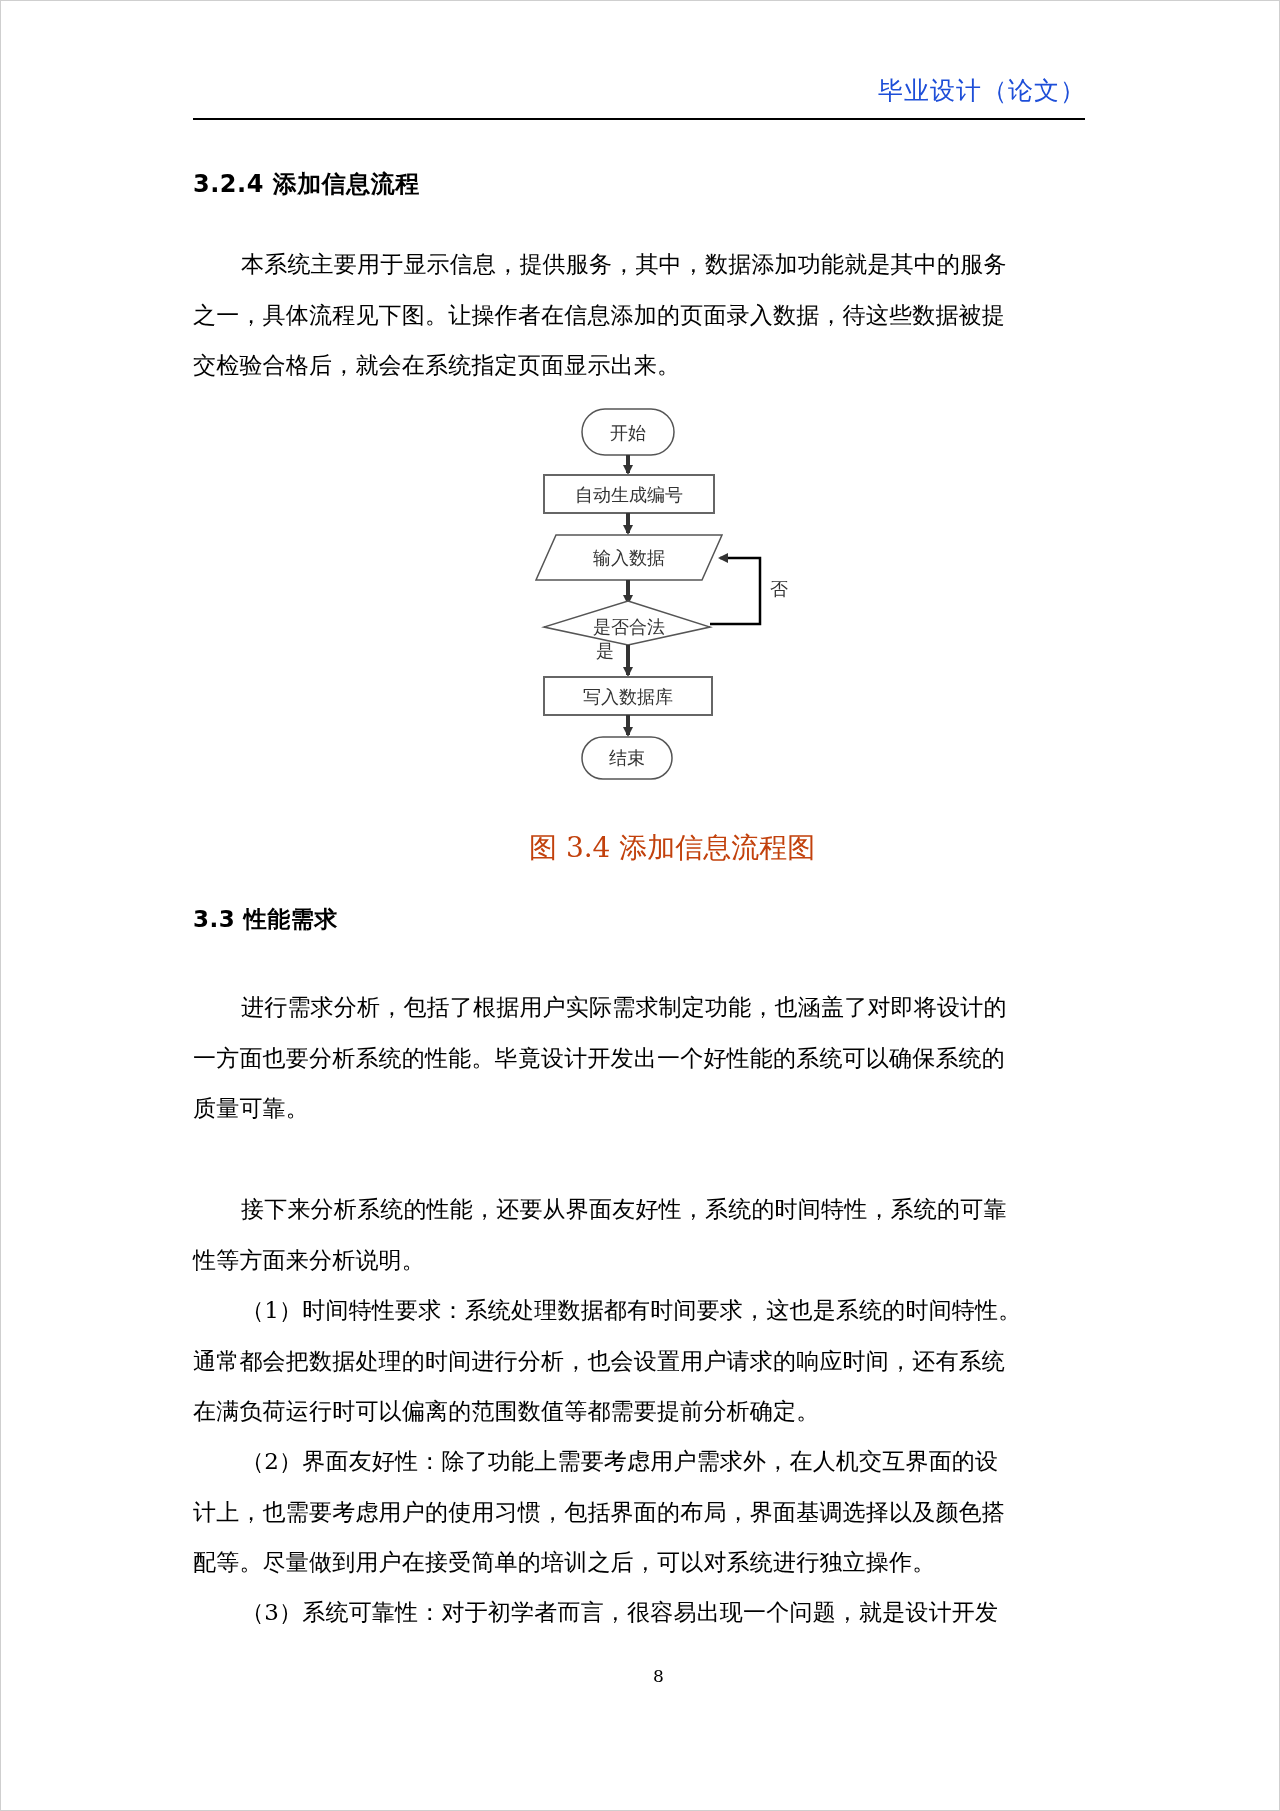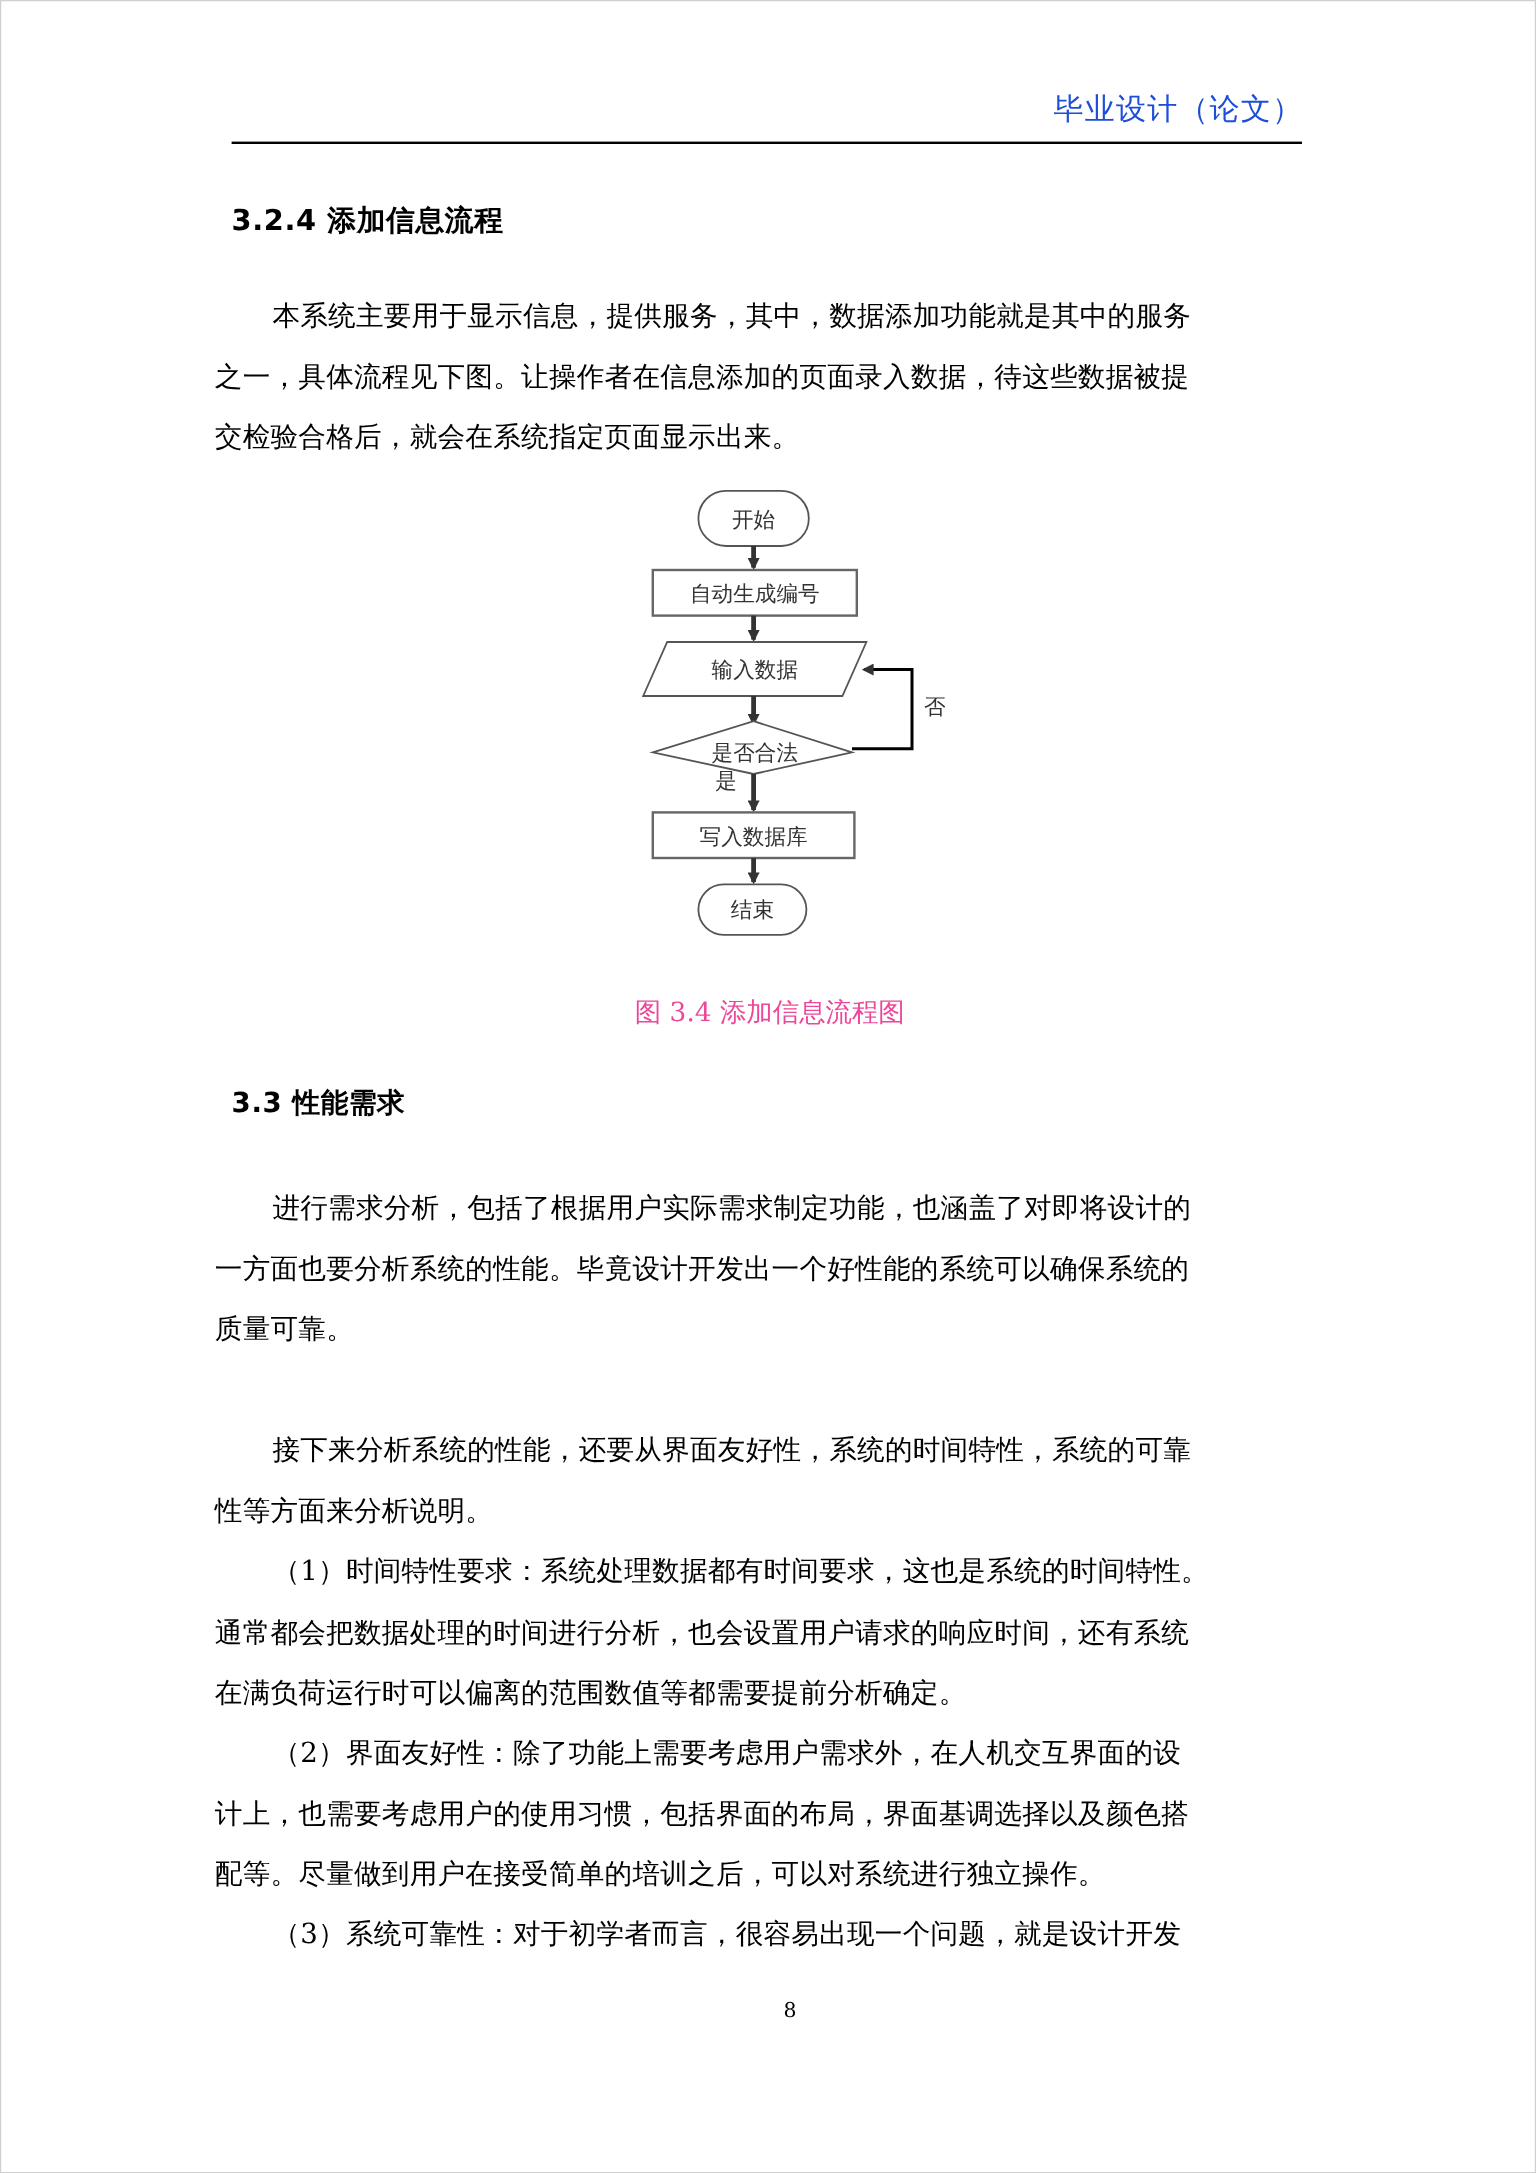--- a/index.html
+++ b/index.html
@@ -6,27 +6,27 @@
   body { width: 1280px; height: 1811px; position: relative; overflow: hidden;
          font-family: "DejaVu Serif", "Liberation Serif", serif; color: #000; }
   .page-border { position: absolute; left: 0; top: 0; width: 1278px; height: 1809px;
                  border: 1px solid #cfcfcf; border-right: 2px solid #cfcfcf; border-bottom: 2px solid #cfcfcf; }
   .header-text { position: absolute; right: 194px; top: 74px; font-size: 25px; letter-spacing: 1px; color: #1d4ed8; }
   .header-rule { position: absolute; left: 193px; top: 118px; width: 892px; height: 2px; background: #000; }
   .h3 { position: absolute; left: 193px; top: 168px; font-size: 24px; font-weight: bold;
         font-family: "DejaVu Sans", "Liberation Sans", sans-serif; letter-spacing: 0.5px; }
   .h2 { position: absolute; left: 193px; top: 904px; font-size: 23px; font-weight: bold;
         font-family: "DejaVu Sans", "Liberation Sans", sans-serif; letter-spacing: 0.5px; }
-  .para { position: absolute; left: 179px; width: 892px; font-size: 23px; line-height: 50.5px;
+  .para { position: absolute; left: 193px; width: 892px; font-size: 23px; line-height: 50.5px;
           text-align: justify; text-indent: 48px; letter-spacing: 0.2px; }
   .para .line { display: block; white-space: nowrap; }
   .para .line + .line { text-indent: 0; }
   .fig { position: absolute; left: 520px; top: 395px; width: 300px; height: 410px; }
   .fig svg { width: 300px; height: 410px; }
-  .fig-caption { position: absolute; left: 529px; top: 829px; font-size: 22px; color: #ec4899; text-align: right; }
+  .fig-caption { position: absolute; left: 529px; top: 829px; font-size: 28px; color: #c2410c; text-align: right; }
   .page-number { position: absolute; left: 653px; top: 1666px; font-size: 17px; }
   .watermark { position: absolute; right: 14px; top: 1868px; font-size: 17px; color: #4d7c0f;
                font-family: Liberation Sans, sans-serif; }
   .fc-text { font-family: "DejaVu Serif", "Liberation Serif", serif; font-size: 18px; fill: #333; }
 </style>
 </head>
 <body>
 
 <div class="page-border"></div>
 

